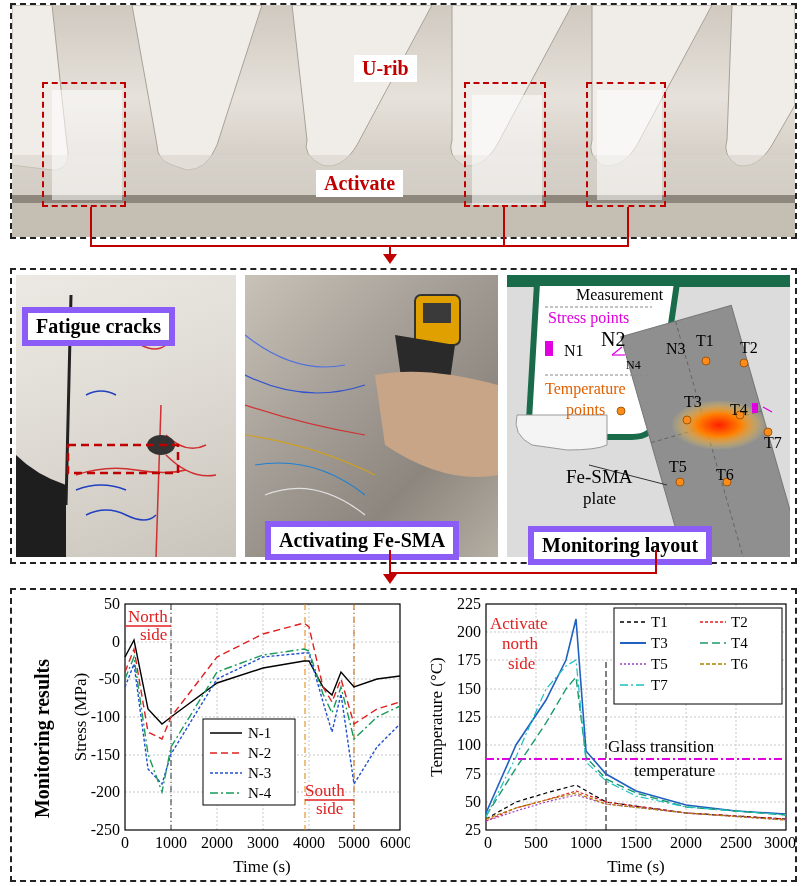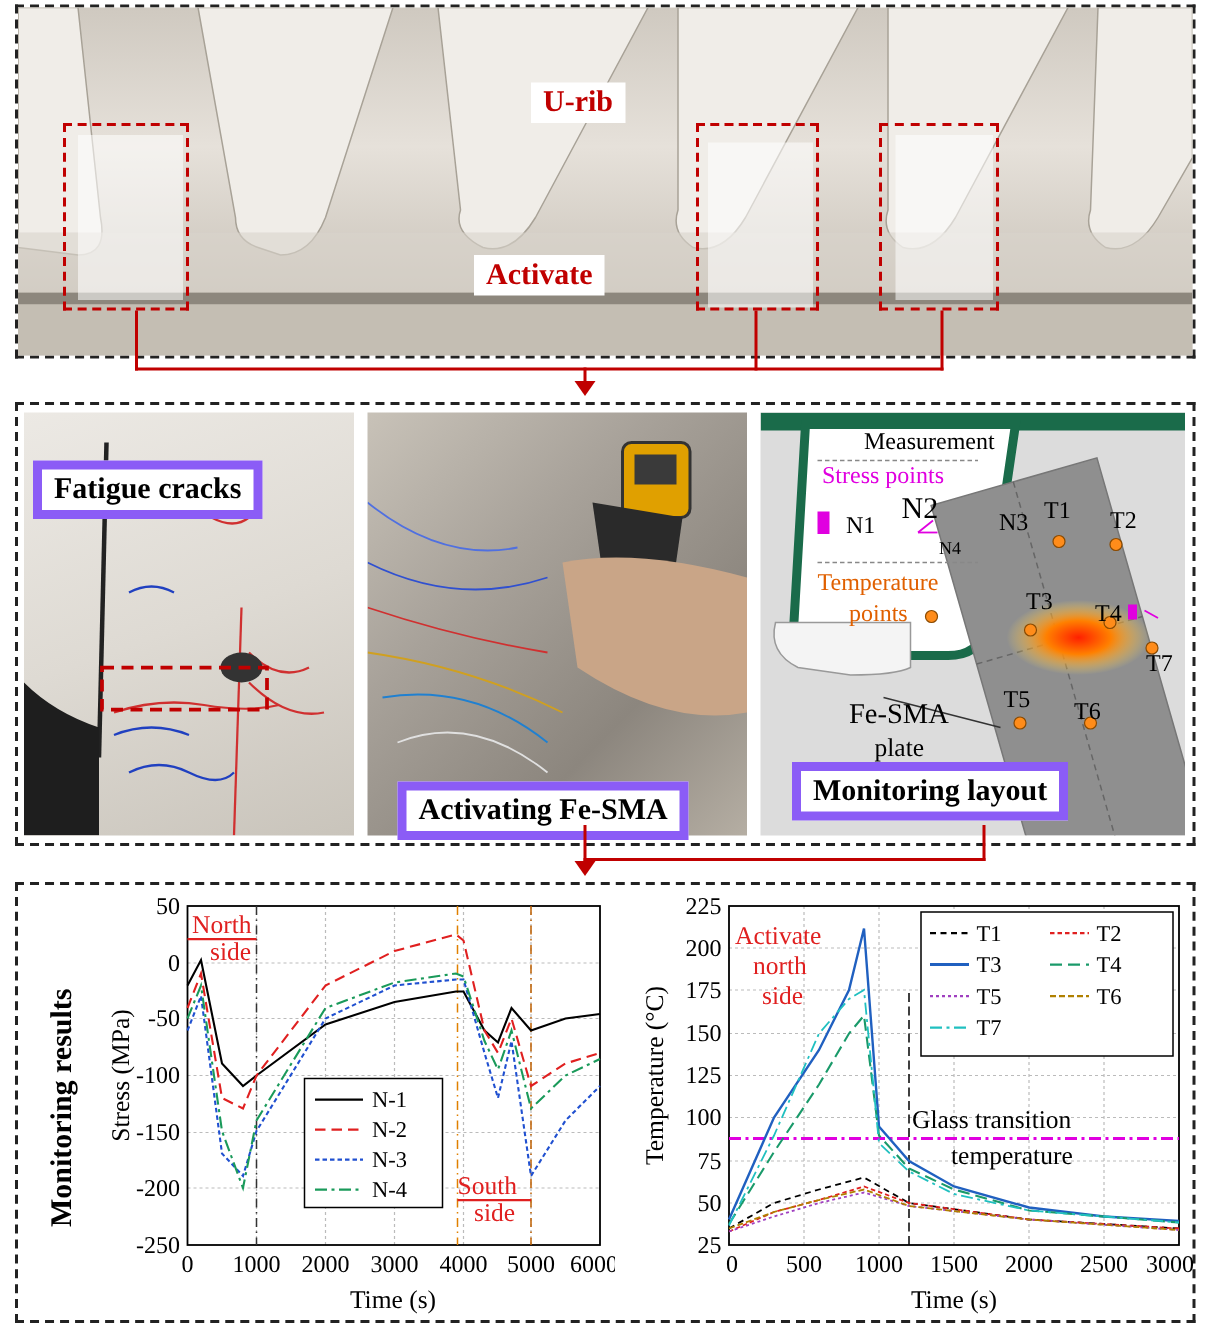--- a/index.html
+++ b/index.html
@@ -142,21 +142,21 @@
 <div class="abs" style="left:566px;top:401px;font-size:16px;color:#e06000;">points</div>
 <div class="abs" style="left:566px;top:466px;font-size:19px;">Fe-SMA</div>
 <div class="abs" style="left:583px;top:489px;font-size:17px;text-align:center;">plate</div>
 <div class="abs" style="left:696px;top:332px;font-size:16px;">T1</div>
 <div class="abs" style="left:740px;top:339px;font-size:16px;">T2</div>
 <div class="abs" style="left:684px;top:393px;font-size:16px;">T3</div>
 <div class="abs" style="left:730px;top:401px;font-size:16px;">T4</div>
 <div class="abs" style="left:669px;top:458px;font-size:16px;">T5</div>
 <div class="abs" style="left:716px;top:466px;font-size:16px;">T6</div>
 <div class="abs" style="left:764px;top:434px;font-size:16px;">T7</div>
-<div class="label-box" style="left:528px;top:508px;">Monitoring layout</div>
+<div class="label-box" style="left:528px;top:526px;">Monitoring layout</div>
 
 <div class="connector" style="left:389px;top:550px;width:2px;height:24px;"></div>
 <div class="connector" style="left:655px;top:550px;width:2px;height:24px;"></div>
 <div class="connector" style="left:389px;top:572px;width:268px;height:2px;"></div>
 <div class="abs" style="left:383px;top:574px;width:0;height:0;border-left:7px solid transparent;border-right:7px solid transparent;border-top:10px solid #c00000;"></div>
 
 <div class="dashbox" style="left:10px;top:588px;width:787px;height:294px;"></div>
 <div class="abs" style="left:-48px;top:727px;width:180px;text-align:center;transform:rotate(-90deg);font-size:20px;font-weight:bold;">Monitoring results</div>
 
 <svg class="abs" style="left:60px;top:592px;" width="350" height="290">

